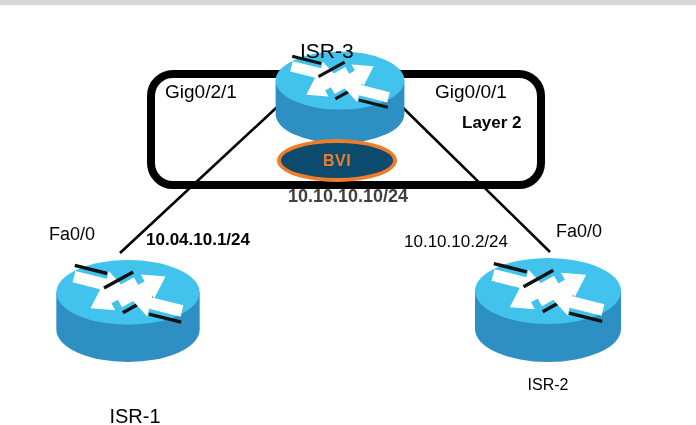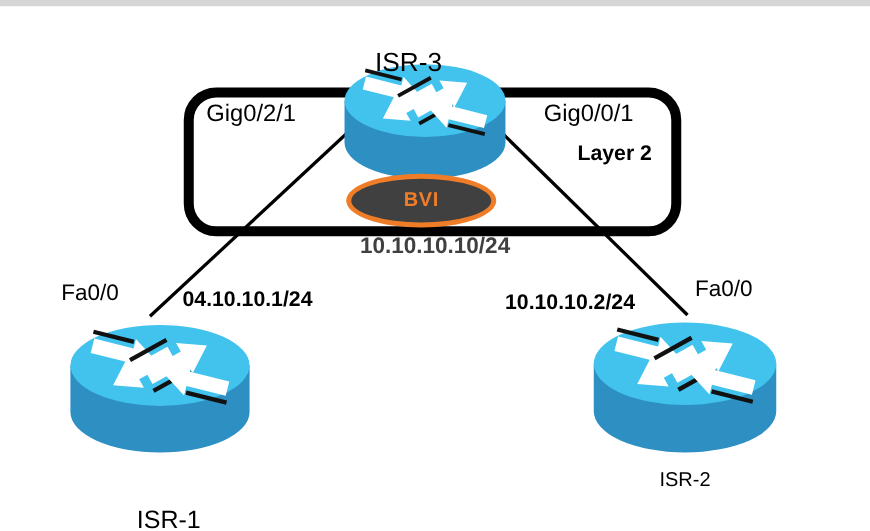--- a/index.html
+++ b/index.html
@@ -13,33 +13,33 @@
   #l2-box{
     left:147px;top:70px;width:382px;height:103px;
     border:8px solid #000;border-radius:26px;background:transparent;z-index:3;
   }
   .router-svg{z-index:4;}
   #isr3-router{left:272px;top:47px;width:136px;height:97px;}
   #isr1-router{left:53px;top:255px;width:150px;height:108px;}
   #isr2-router{left:473px;top:253px;width:150px;height:110px;}
   #bvi-ellipse{
     left:277px;top:139px;width:112px;height:35px;
-    border:4px solid #ef7d28;border-radius:50%;background:#404040;z-index:5;
+    border:4px solid #ef7d28;border-radius:50%;background:#0c4a6e;z-index:5;
     display:flex;align-items:center;justify-content:center;
   }
   .lbl{z-index:6;white-space:nowrap;}
   #isr3-label{left:300px;top:7px;width:100px;text-align:left;font-size:21px;margin-top:32px;}
   #gig1-label{left:165px;top:81px;font-size:19px;}
   #gig2-label{left:435px;top:81px;font-size:19px;}
   #layer2-label{left:462px;top:113px;font-size:17px;font-weight:bold;}
   #bvi-label{font-size:16px;font-weight:bold;color:#ef7d28;letter-spacing:.5px;}
   #bvi-ip-label{left:288px;top:186px;font-size:18px;font-weight:bold;color:#404040;}
   #isr1-if-label{left:49px;top:224px;font-size:18px;}
   #isr1-ip-label{left:146px;top:230px;font-size:17px;font-weight:bold;}
-  #isr2-ip-label{left:404px;top:232px;font-size:17px;font-weight:bold;}
+  #isr2-ip-label{left:404px;top:232px;font-size:17px;font-weight:normal;}
   #isr2-if-label{left:556px;top:221px;font-size:18px;}
   #isr1-label{left:60px;top:373px;width:150px;text-align:center;font-size:20px;margin-top:32px;}
   #isr2-label{left:473px;top:376px;width:150px;text-align:center;font-size:16px;}
   .cyl-top{fill:#41c3ed;}
   .cyl-side{fill:#2e8fc2;}
   .arr-w{fill:#ffffff;}
   .arr-b{fill:#111111;}
 </style>
 </head>
 <body>
@@ -98,21 +98,21 @@
   <div id="gig1-label" class="abs lbl">Gig0/2/1</div>
 
   <div id="gig2-label" class="abs lbl">Gig0/0/1</div>
 
   <div id="layer2-label" class="abs lbl">Layer 2</div>
 
   <div id="bvi-ip-label" class="abs lbl">10.10.10.10/24</div>
 
   <div id="isr1-if-label" class="abs lbl">Fa0/0</div>
 
-  <div id="isr1-ip-label" class="abs lbl">04.10.10.1/24</div>
+  <div id="isr1-ip-label" class="abs lbl">10.04.10.1/24</div>
 
   <div id="isr2-ip-label" class="abs lbl">10.10.10.2/24</div>
 
   <div id="isr2-if-label" class="abs lbl">Fa0/0</div>
 
   <div id="isr1-label" class="abs lbl">ISR-1</div>
 
   <div id="isr2-label" class="abs lbl">ISR-2</div>
 
 </div>

